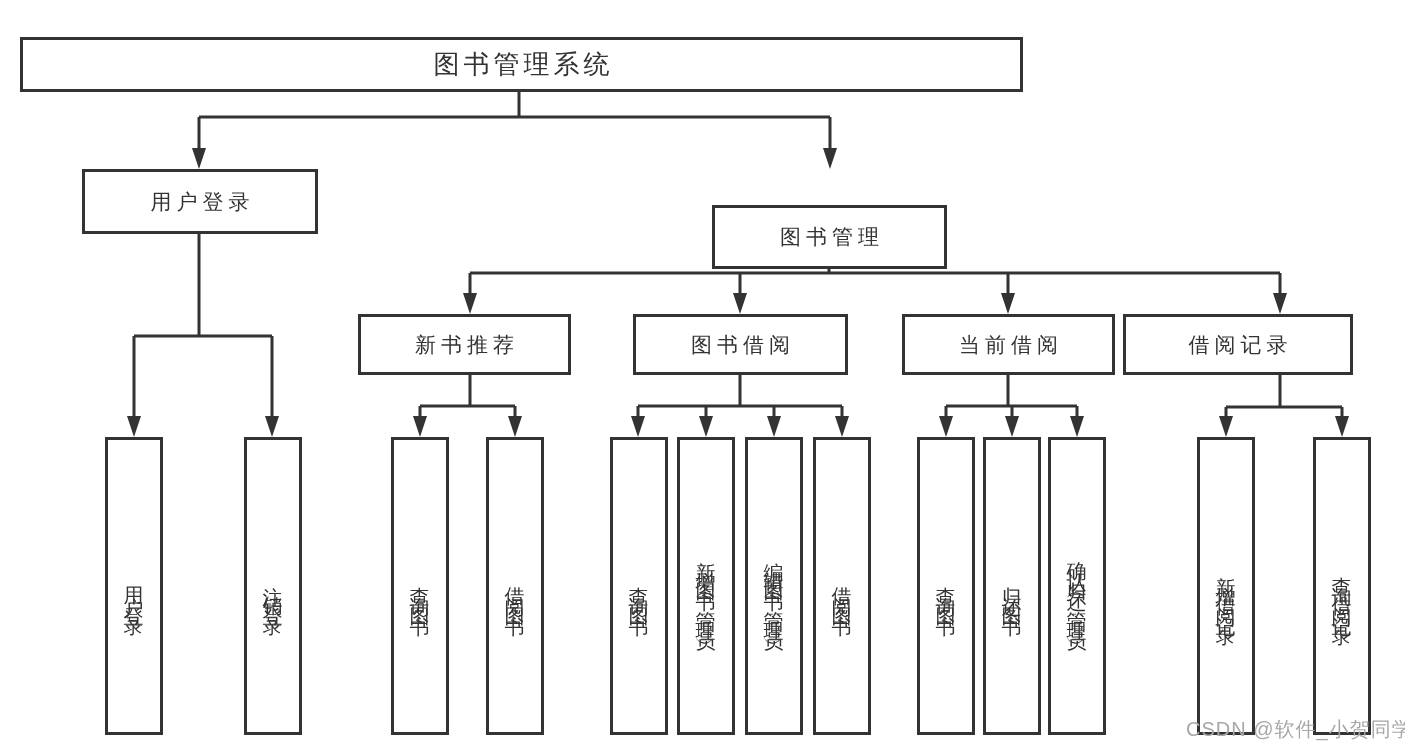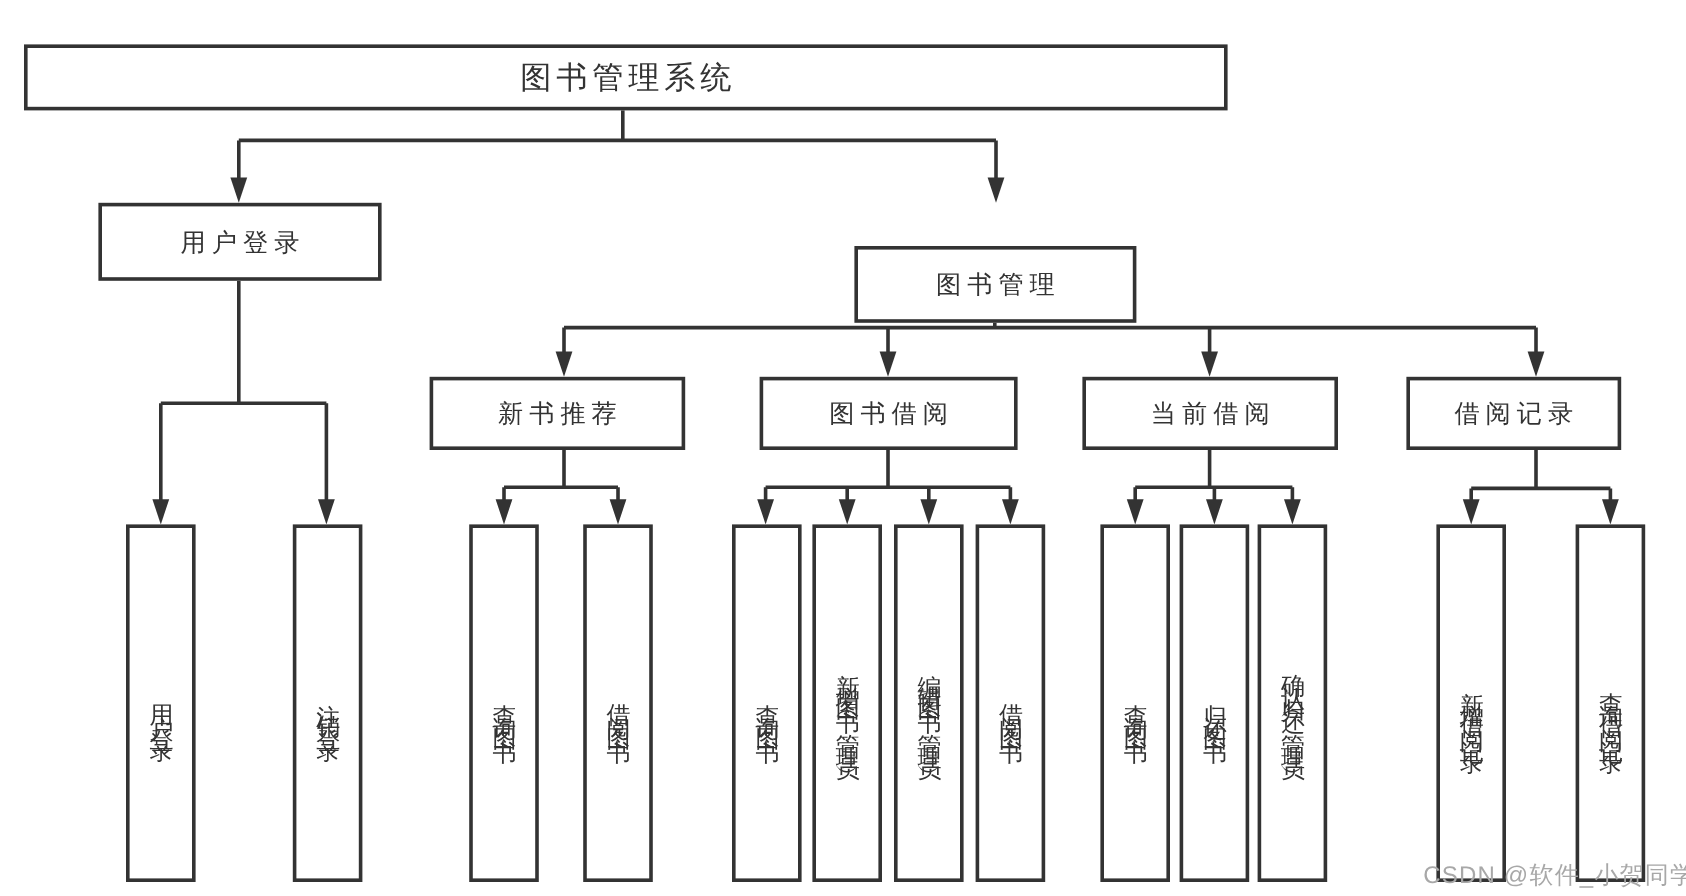--- a/index.html
+++ b/index.html
@@ -107,21 +107,21 @@
   </svg>
 
   <div class="hbox root" style="left:20px; top:13px; width:1003px; height:55px;">图书管理系统</div>
 
   <div class="hbox" style="left:82px; top:169px; width:236px; height:65px;">用户登录</div>
   <div class="hbox" style="left:712px; top:169px; width:235px; height:64px;margin-top:36px;">图书管理</div>
 
   <div class="hbox" style="left:358px; top:314px; width:213px; height:61px;">新书推荐</div>
   <div class="hbox" style="left:902px; top:314px; width:213px; height:61px;">当前借阅</div>
   <div class="hbox" style="left:633px; top:314px; width:215px; height:61px;">图书借阅</div>
-  <div class="hbox" style="left:1172px; top:314px; width:179px; height:61px;">借阅记录</div>
+  <div class="hbox" style="left:1123px; top:314px; width:230px; height:61px;">借阅记录</div>
 
   <div class="vbox" style="left:105px; top:437px; width:58px; height:298px;">
     <span>用户登录</span>
   </div>
   <div class="vbox" style="left:244px; top:437px; width:58px; height:298px;">
     <span>注销登录</span>
   </div>
 
   <div class="vbox" style="left:391px; top:437px; width:58px; height:298px;">
     <span>查询图书</span>

